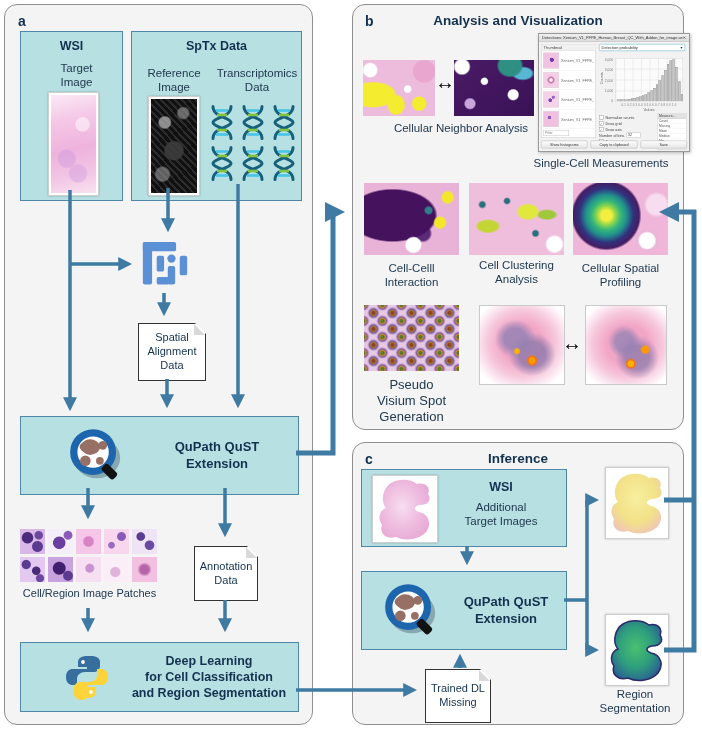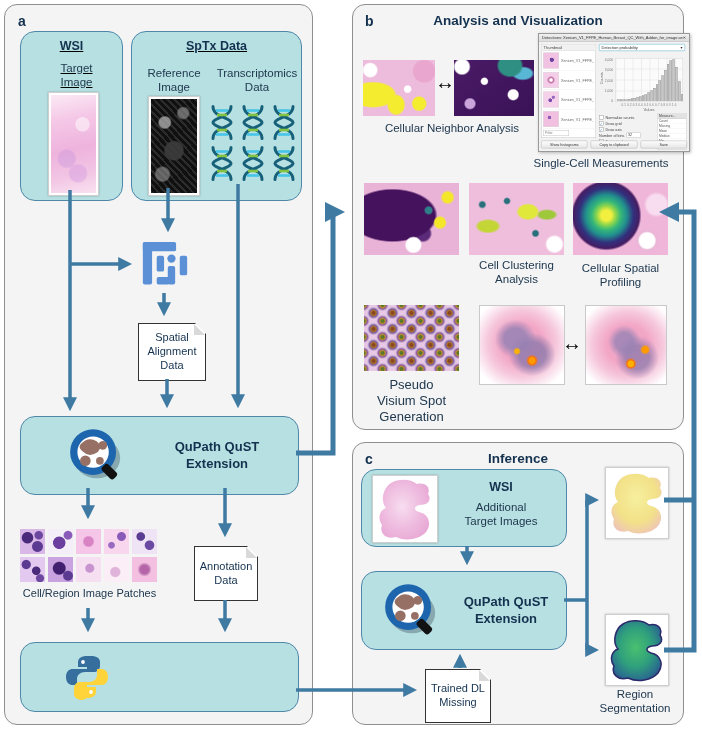--- a/index.html
+++ b/index.html
@@ -6,21 +6,21 @@
   #fig{position:relative;width:702px;height:729px;background:#fff;overflow:hidden;}
   .panel{position:absolute;background:#f4f4f5;border:1.5px solid #8f8f8f;border-radius:13px;}
   #panelA{left:4px;top:4px;width:307px;height:719px;}
   #panelB{left:352px;top:4px;width:330px;height:424px;}
   #panelC{left:352px;top:442px;width:330px;height:281px;}
   .ptag{position:absolute;top:8px;font-weight:bold;font-size:14px;color:#14324f;}
   .ptitle{position:absolute;top:8px;font-weight:bold;font-size:13.5px;color:#14324f;}
   #panelA .ptag{left:13px} #panelA .ptitle{left:30px}
   #panelB .ptag{left:12px} #panelB .ptitle{left:0;width:100%;text-align:center;}
   #panelC .ptag{left:12px} #panelC .ptitle{left:0;width:100%;text-align:center;}
-  .tealbox{position:absolute;background:#b7e0e2;border:1.6px solid #4e87a8;border-radius:15px;text-decoration:underline;}
+  .tealbox{position:absolute;background:#b7e0e2;border:1.6px solid #4e87a8;border-radius:0;}
   .boxtitle{text-align:center;margin-top:7px;font-weight:bold;font-size:12.5px;color:#14324f;}
   .lbl{font-size:11.5px;color:#20394f;text-align:center;line-height:1.22;}
   .pre{white-space:pre-line;}
   .boxbig{position:absolute;display:flex;align-items:center;justify-content:center;text-align:center;
           font-weight:bold;font-size:13px;color:#14324f;white-space:pre-line;line-height:1.3;}
   .frame{position:absolute;background:#fff;border:1px solid #cfcfcf;padding:2px;box-shadow:0 0 2px rgba(0,0,0,.25);}
   .frame>div{width:100%;height:100%;}
   .doc{position:absolute;background:#fff;border:1.3px solid #333;display:flex;align-items:center;justify-content:center;
        text-align:center;font-size:11px;color:#14324f;line-height:1.25;
        clip-path:polygon(0 0,calc(100% - 11px) 0,100% 11px,100% 100%,0 100%);}
@@ -85,21 +85,21 @@
     radial-gradient(circle at 85% 20%,#e9a7cf 0 14%,transparent 16%),#edbcdc;}
   #nbRight{left:101px;top:55px;width:80px;height:56px;background:
     radial-gradient(ellipse at 70% 10%,#2f8f83 0 14%,transparent 17%),
     radial-gradient(ellipse at 86% 24%,#58b7d4 0 9%,transparent 12%),
     radial-gradient(circle at 10% 12%,#fff 0 8%,transparent 10%),
     radial-gradient(circle at 38% 38%,#fff 0 5%,transparent 7%),
     radial-gradient(circle at 74% 62%,#fff 0 7%,transparent 9%),
     radial-gradient(circle at 20% 78%,#caa6dd 0 6%,transparent 8%),
     linear-gradient(145deg,#4a1a66,#3a1257);}
   #nbArrow1{left:82px;top:67px;}
-  #nbLbl{position:absolute;left:4px;top:116px;width:190px;font-size:11.5px;}
+  #nbLbl{position:absolute;left:13px;top:116px;width:190px;font-size:11.5px;}
   #dlg{position:absolute;left:185px;top:28px;width:150px;height:117px;background:#f2f2f2;
        border:1px solid #9a9a9a;box-shadow:1px 1px 3px rgba(0,0,0,.25);}
   .dlg-in{position:absolute;left:0;top:0;width:300px;height:234px;transform:scale(.5);transform-origin:0 0;}
   .dlg-title{position:absolute;left:0;top:0;width:100%;height:16px;background:linear-gradient(#f0f0f0,#dcdcdc);
      border-bottom:1px solid #b5b5b5;display:flex;align-items:center;justify-content:space-between;
      font-size:8px;color:#333;box-sizing:border-box;padding:0 6px;}
   .dlg-title-text{overflow:hidden;white-space:nowrap;}
   .dlg-left{position:absolute;left:4px;top:20px;width:110px;height:188px;background:#fff;border:1px solid #c4c4c4;box-sizing:border-box;}
   .dlg-lhead{height:13px;background:#f1f1f1;border-bottom:1px solid #ddd;font-size:8px;color:#444;padding:1px 4px;box-sizing:border-box;}
   .dlg-row{display:flex;align-items:center;gap:4px;height:38px;border-bottom:1px solid #eee;padding:0 3px;}
@@ -334,20 +334,23 @@
 Data</span><i class="fold"></i>
     </div>
 
     <div class="tealbox" id="dlBox">
       <svg class="pylogo" viewBox="0 0 48 48">
         <path d="M24,3 c-6,0 -9,2.6 -9,6 v5 h9 v2 H10 c-4,0 -7,2.5 -7,8 s3,8 7,8 h4 v-6 c0,-4 3.4,-7 8,-7 h9 c3.3,0 6,-2.7 6,-6 V9 c0,-3.4 -3,-6 -9,-6 z" fill="#366f9e"></path>
         <circle cx="20" cy="9" r="1.9" fill="#fff"></circle>
         <path d="M24,45 c6,0 9,-2.6 9,-6 v-5 h-9 v-2 h14 c4,0 7,-2.5 7,-8 s-3,-8 -7,-8 h-4 v6 c0,4 -3.4,7 -8,7 h-9 c-3.3,0 -6,2.7 -6,6 v6 c0,3.4 3,6 9,6 z" fill="#ffd43b"></path>
         <circle cx="28" cy="39" r="1.9" fill="#fff"></circle>
       </svg>
+      <div class="boxbig">Deep Learning
+for Cell Classification
+and Region Segmentation</div>
     </div>
   </section>
 
   <section class="panel" id="panelB">
     <div class="ptag">b</div>
     <div class="ptitle">Analysis and Visualization</div>
 
     <div class="imgbox" id="nbLeft"></div>
     <div class="dbl" id="nbArrow1">↔</div>
     <div class="imgbox" id="nbRight"></div>
@@ -479,20 +482,22 @@
           <div class="dbtn">Copy to clipboard</div>
           <div class="dbtn">Save</div>
         </div>
       </div>
     </div>
     <div class="lbl" id="dlgLbl">Single-Cell Measurements</div>
 
     <div class="imgbox" id="imgCC"></div>
     <div class="imgbox" id="imgCL"></div>
     <div class="imgbox" id="imgSP"></div>
+    <div class="lbl pre lbl2" id="lblCC">Cell-Celll
+Interaction</div>
     <div class="lbl pre lbl2" id="lblSP">Cellular Spatial
 Profiling</div>
     <div class="lbl pre lbl2" id="lblCL">Cell Clustering
 Analysis</div>
 
     <div class="imgbox" id="imgPV"></div>
     <div class="lbl pre" id="pvLbl">Pseudo
 Visium Spot
 Generation</div>
     <div class="stImg" id="stLeft"></div>

